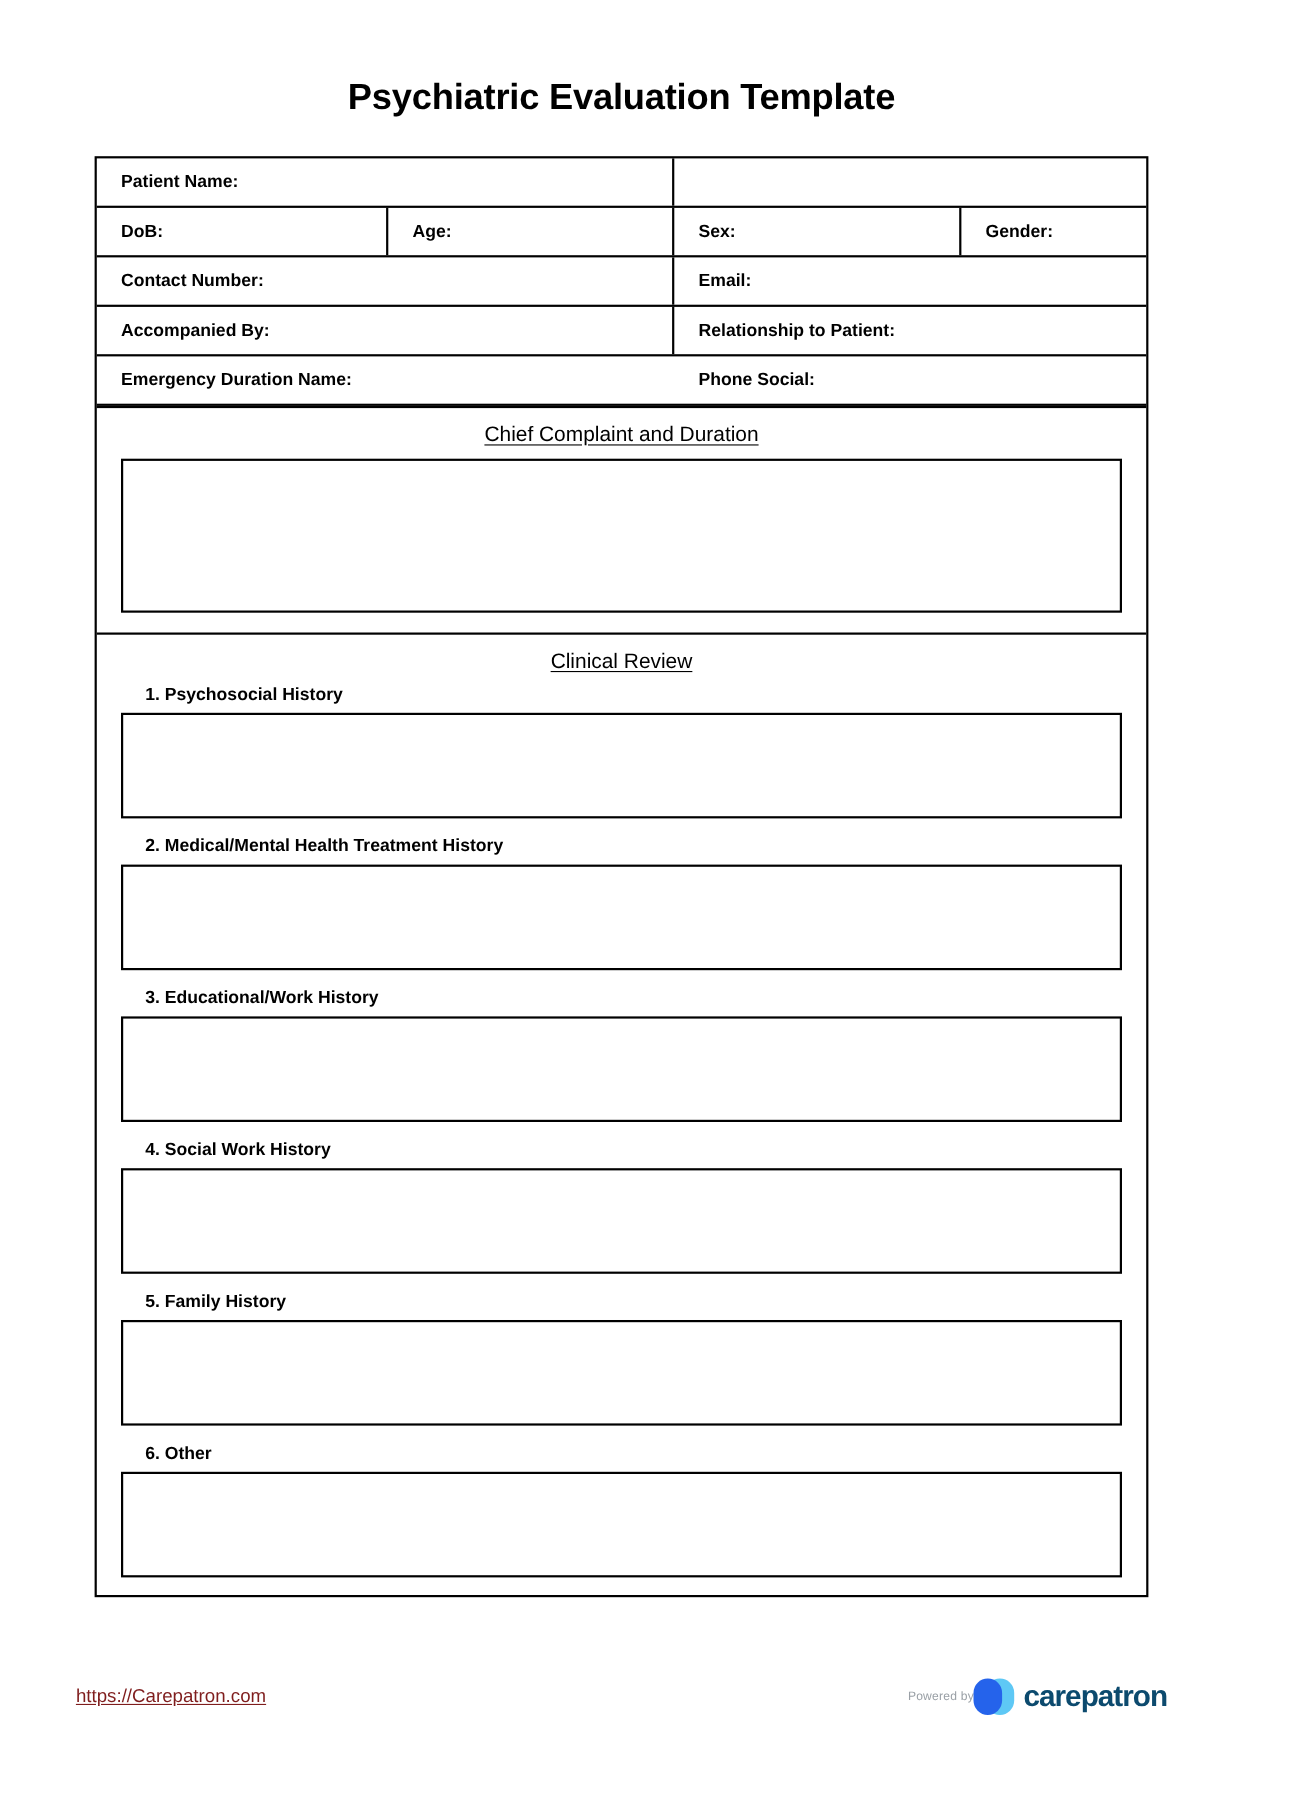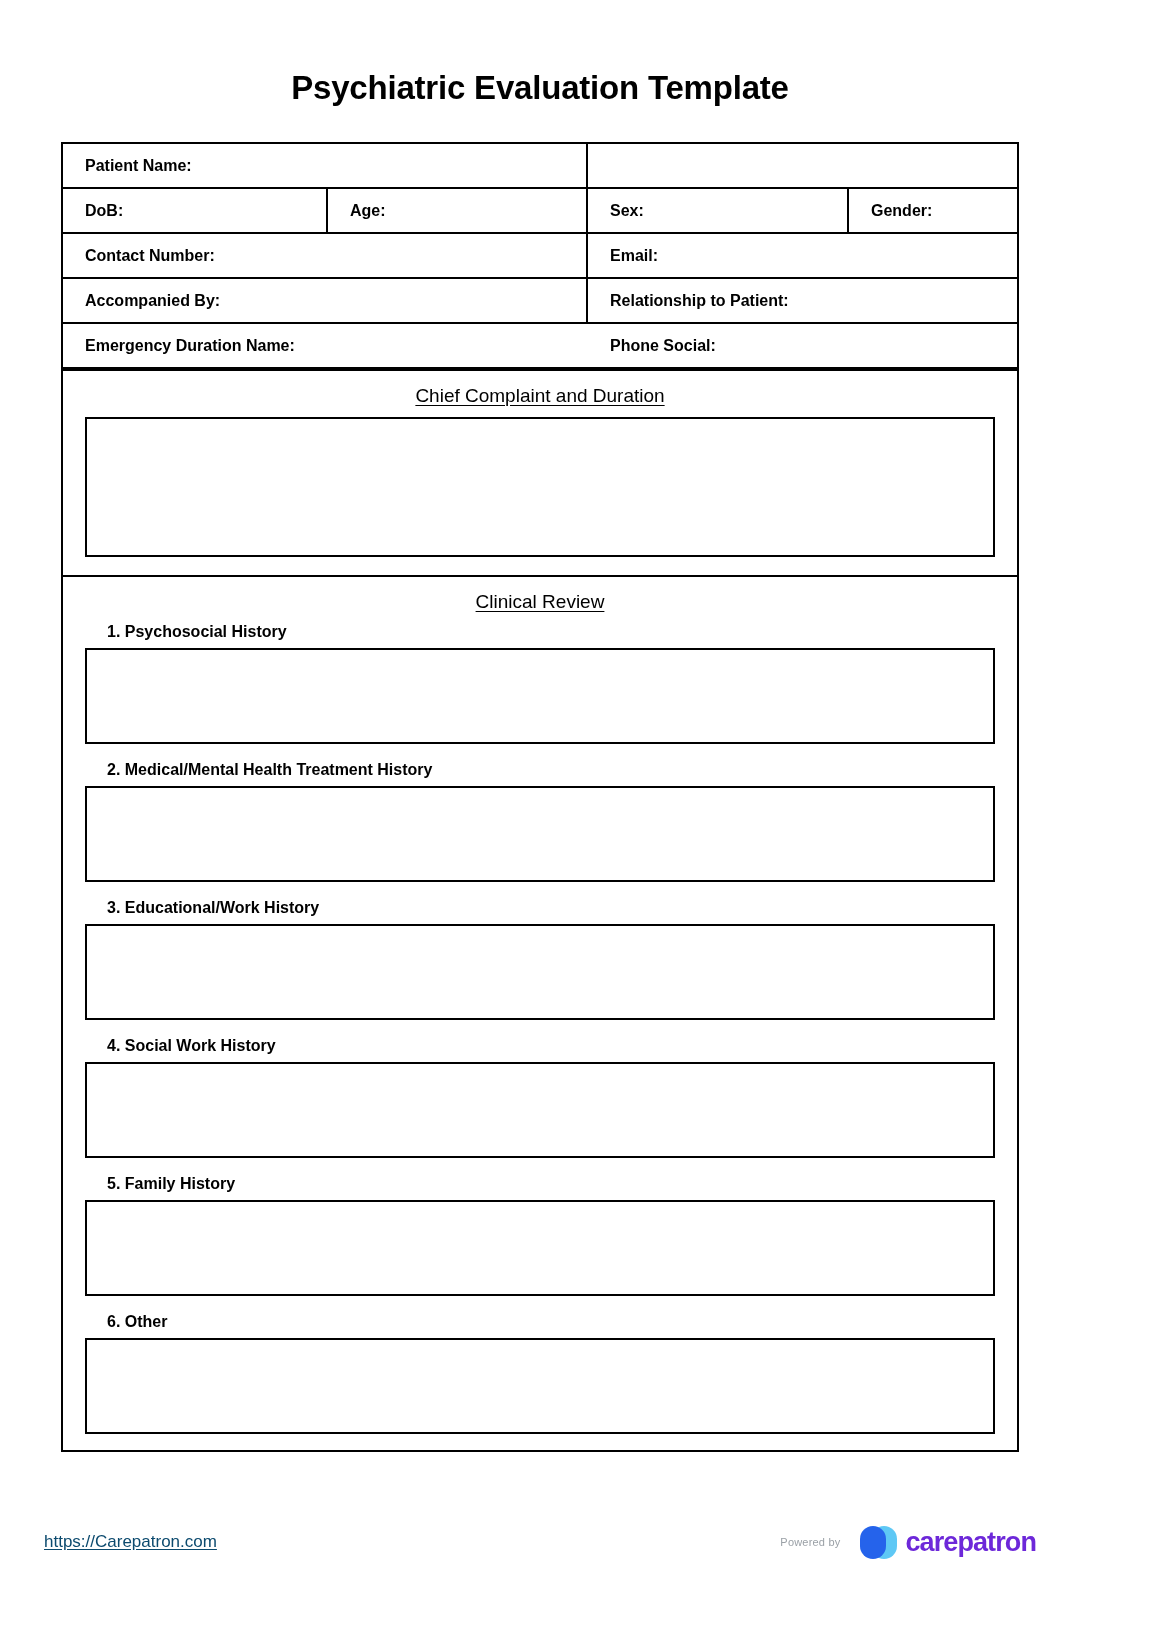--- a/index.html
+++ b/index.html
@@ -14,20 +14,21 @@
     color: #000000;
     position: relative;
     overflow: hidden;
   }
 
   .page {
     width: 1080px;
     height: 1630px;
     padding: 17px;
     position: relative;
+    margin-left: 25px;
   }
 
   
   .doc-title {
     text-align: center;
     font-size: 33px;
     font-weight: bold;
     letter-spacing: -0.2px;
     margin: 0;
     padding-top: 53px;
@@ -124,27 +125,27 @@
   }
   .footer-inner {
     display: flex;
     align-items: center;
     justify-content: space-between;
     height: 100%;
     padding-bottom: 46px;
   }
   .footer-url {
     font-size: 17px;
-    color: #0c4a6e;
+    color: #7f1d1d;
     text-underline-offset: 2px;
   }
   .brand {
     display: flex;
     align-items: center;
-    gap: 20px;
+    gap: 0;
   }
   .powered-by {
     font-size: 11px;
     color: #9aa0a6;
     letter-spacing: 0.2px;
   }
   .logo-lockup {
     display: flex;
     align-items: center;
     gap: 8px;
@@ -166,21 +167,21 @@
     position: absolute;
     left: 0px; top: 2px;
     width: 26px; height: 33px;
     background: #2563eb;
     border-radius: 13px 13px 13px 13px;
   }
   .logo-word {
     font-size: 27px;
     font-weight: bold;
     letter-spacing: -0.9px;
-    color: #6d28d9;
+    color: #0c4a6e;
     line-height: 1;
   }
 </style>
 </head>
 <body>
 
 <div class="page">
 
   <h1 class="doc-title">Psychiatric Evaluation Template</h1>
 

